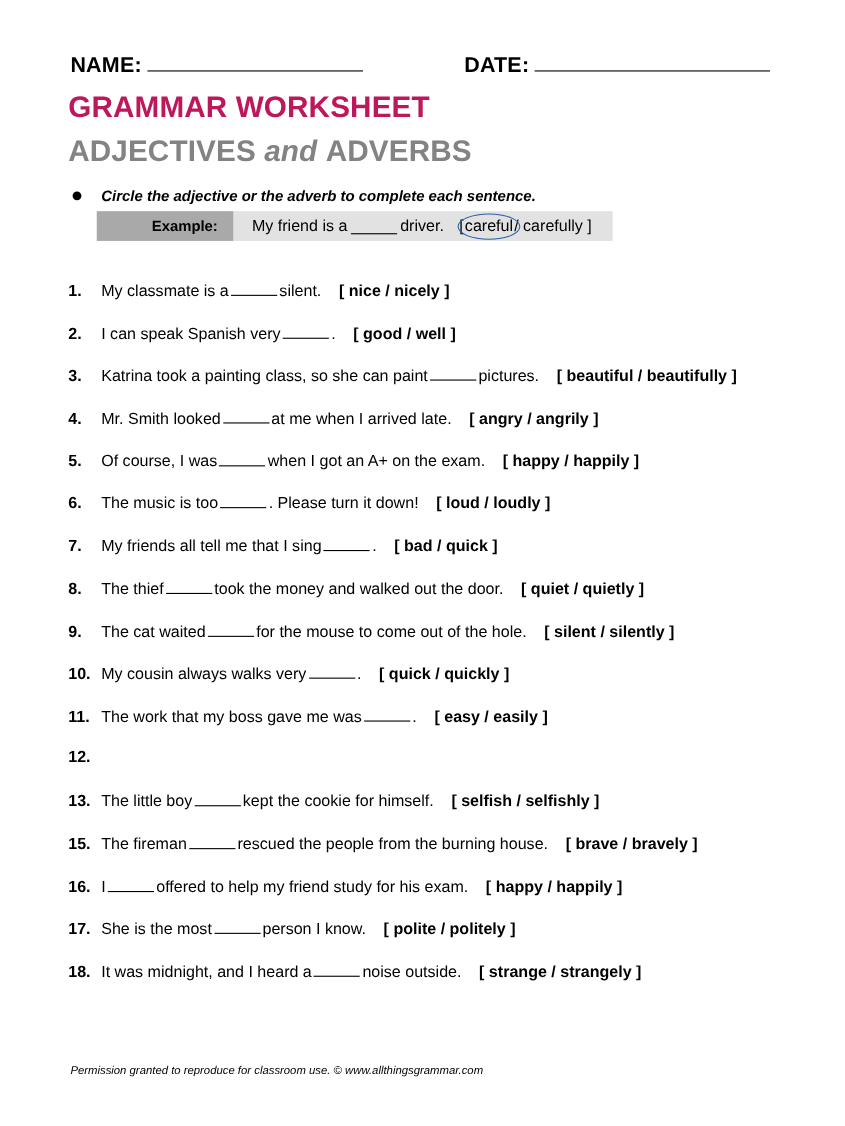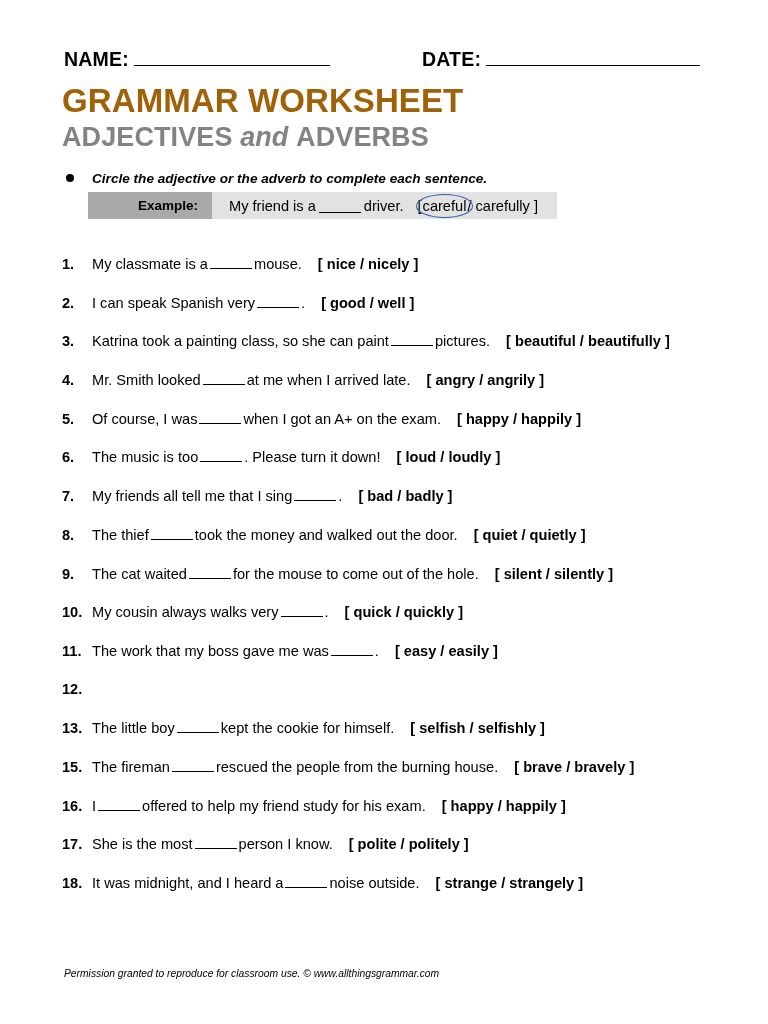--- a/index.html
+++ b/index.html
@@ -52,23 +52,23 @@
     height: 14px;
   }
   .nd-rule-name { width: 196px; }
   .nd-rule-date { width: 214px; }
 
   
   .title-main {
     position: absolute;
     left: 62px;
     top: 82px;
-    font-size: 33px;
-    font-weight: bold;
-    color: #a16207;
+    font-size: 27px;
+    font-weight: bold;
+    color: #be185d;
     letter-spacing: 0.1px;
     white-space: nowrap;
   }
   .title-sub {
     position: absolute;
     left: 62px;
     top: 122px;
     font-size: 27px;
     font-weight: bold;
     color: #838383;
@@ -236,21 +236,21 @@
       <span class="ex-blank"></span>
       <span>driver.</span>
       <span class="ex-choices"><span>[</span><span class="circled"><span class="ring"></span><span>careful</span></span><span>/</span>&nbsp;<span>carefully</span>&nbsp;<span>]</span></span>
     </div>
   </div>
 
   <div class="questions">
 
     <div class="q-row">
       <span class="q-num">1.</span>
-      <span class="q-body"><span>My classmate is a</span><span class="q-blank"></span><span>mouse.</span><span class="q-choices">[ nice / nicely ]</span></span>
+      <span class="q-body"><span>My classmate is a</span><span class="q-blank"></span><span>silent.</span><span class="q-choices">[ nice / nicely ]</span></span>
     </div>
 
     <div class="q-row">
       <span class="q-num">2.</span>
       <span class="q-body"><span>I can speak Spanish very</span><span class="q-blank"></span><span>.</span><span class="q-choices">[ good / well ]</span></span>
     </div>
 
     <div class="q-row">
       <span class="q-num">3.</span>
       <span class="q-body"><span>Katrina took a painting class, so she can paint</span><span class="q-blank"></span><span>pictures.</span><span class="q-choices">[ beautiful / beautifully ]</span></span>
@@ -266,21 +266,21 @@
       <span class="q-body"><span>Of course, I was</span><span class="q-blank"></span><span>when I got an A+ on the exam.</span><span class="q-choices">[ happy / happily ]</span></span>
     </div>
 
     <div class="q-row">
       <span class="q-num">6.</span>
       <span class="q-body"><span>The music is too</span><span class="q-blank"></span><span>.  Please turn it down!</span><span class="q-choices">[ loud / loudly ]</span></span>
     </div>
 
     <div class="q-row">
       <span class="q-num">7.</span>
-      <span class="q-body"><span>My friends all tell me that I sing</span><span class="q-blank"></span><span>.</span><span class="q-choices">[ bad / badly ]</span></span>
+      <span class="q-body"><span>My friends all tell me that I sing</span><span class="q-blank"></span><span>.</span><span class="q-choices">[ bad / quick ]</span></span>
     </div>
 
     <div class="q-row">
       <span class="q-num">8.</span>
       <span class="q-body"><span>The thief</span><span class="q-blank"></span><span>took the money and walked out the door.</span><span class="q-choices">[ quiet / quietly ]</span></span>
     </div>
 
     <div class="q-row">
       <span class="q-num">9.</span>
       <span class="q-body"><span>The cat waited</span><span class="q-blank"></span><span>for the mouse to come out of the hole.</span><span class="q-choices">[ silent / silently ]</span></span>

